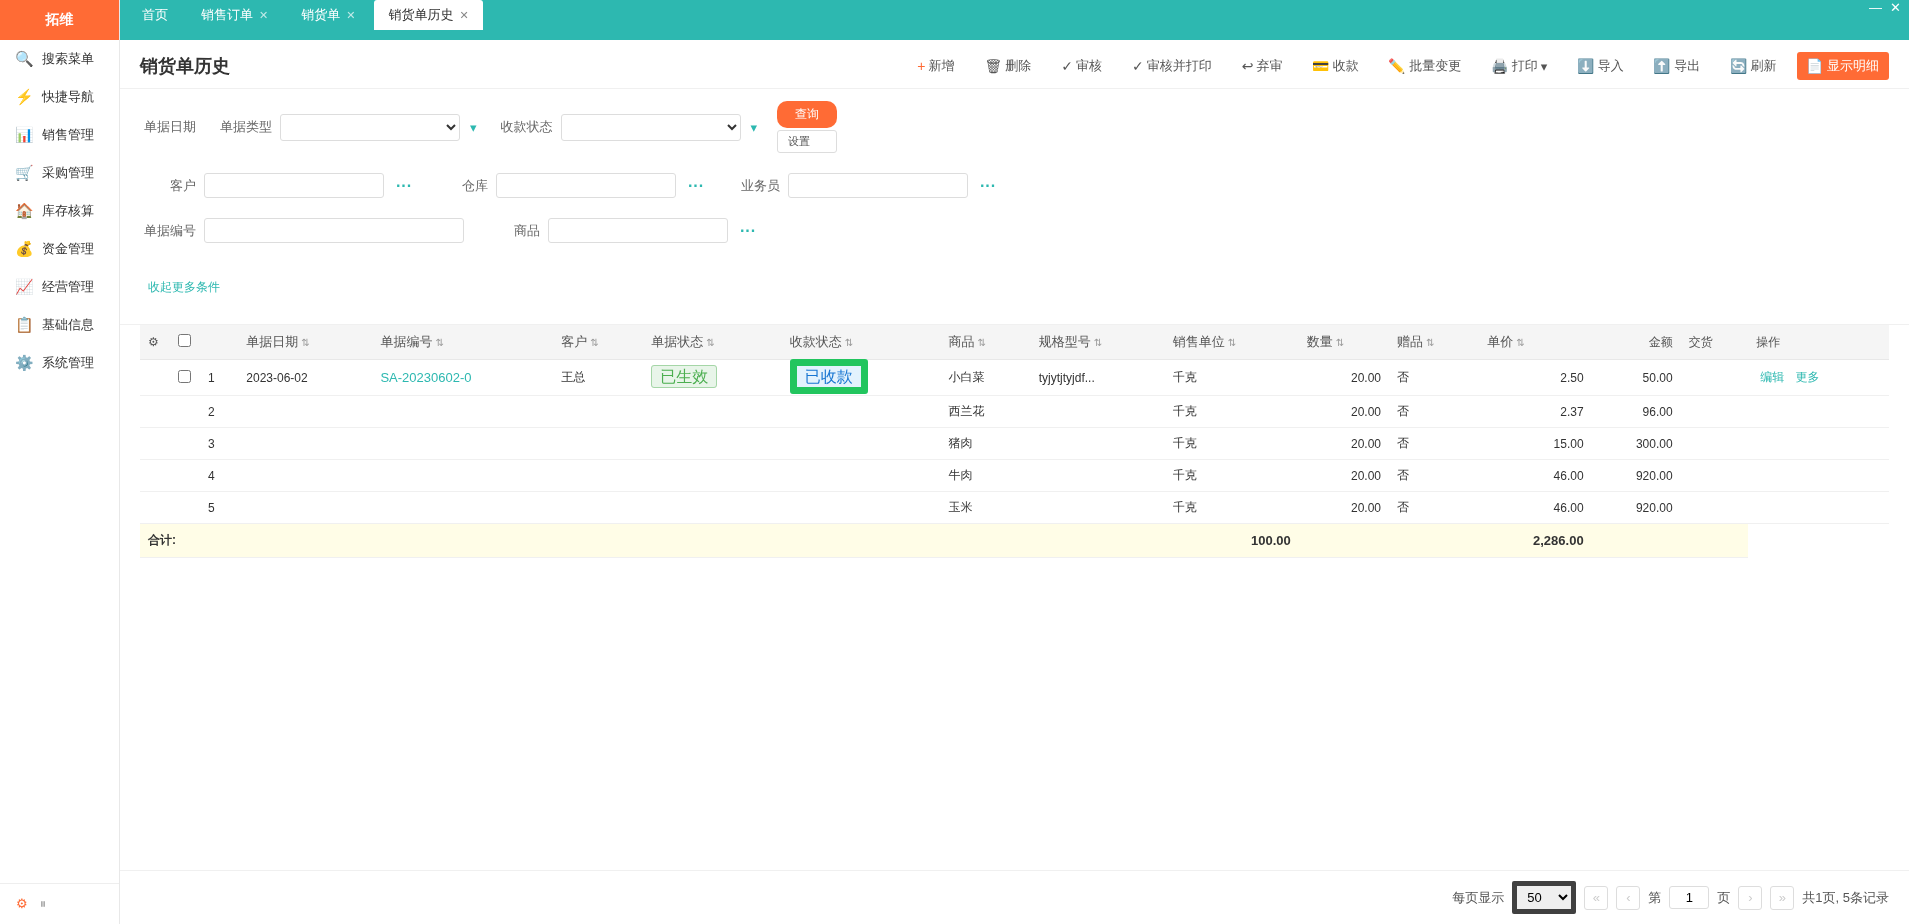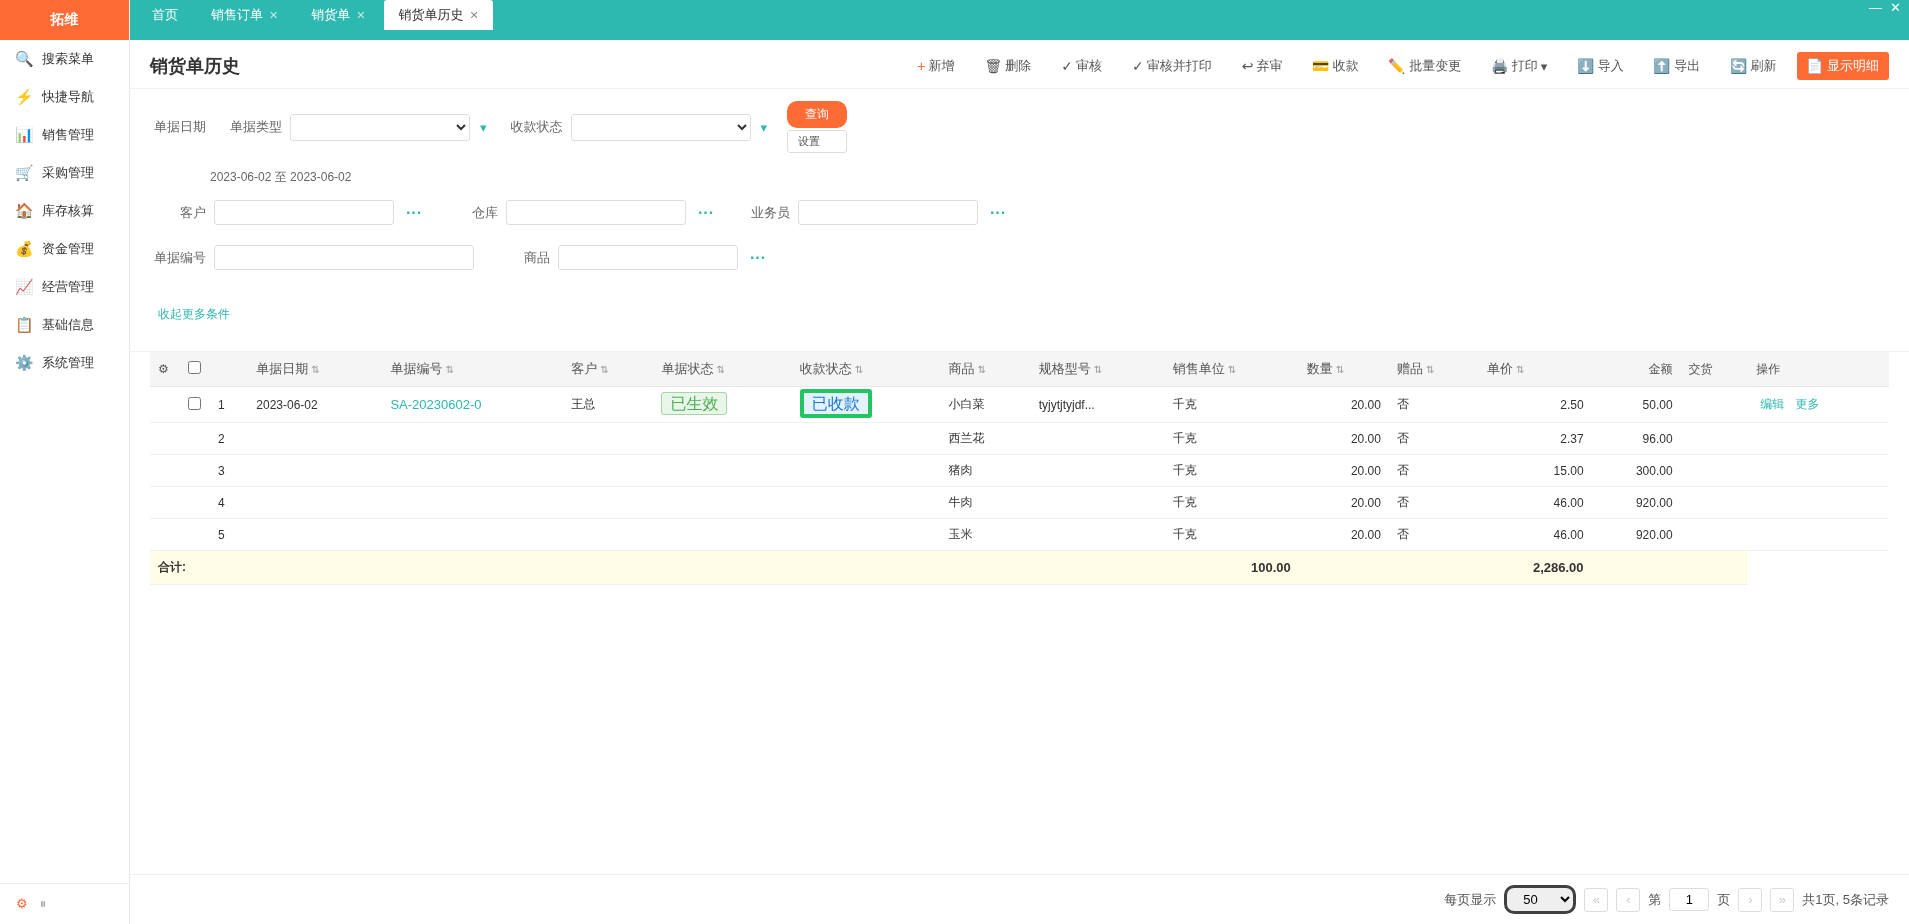--- a/index.html
+++ b/index.html
@@ -1,19 +1,19 @@
 <!DOCTYPE html>
 <html><head>
   <meta charset="utf-8">
   <style>
     * { box-sizing: border-box; margin: 0; padding: 0; font-family: "Microsoft YaHei", "PingFang SC", sans-serif; font-size: 13px; }
     body { display: flex; height: 924px; overflow: hidden; background: #f5f5f5; }
 
     
-    .sidebar { width: 130px; background: #fff; border-right: 1px solid #e8e8e8; display: flex; flex-direction: column; flex-shrink: 0; }
+    .sidebar { width: 120px; background: #fff; border-right: 1px solid #e8e8e8; display: flex; flex-direction: column; flex-shrink: 0; }
     .sidebar-logo { height: 40px; background: #ff6b35; display: flex; align-items: center; justify-content: center; color: #fff; font-size: 14px; font-weight: bold; }
     .sidebar-item { display: flex; align-items: center; gap: 8px; padding: 10px 16px; cursor: pointer; color: #333; transition: background 0.2s; }
     .sidebar-icon { width: 18px; height: 18px; display: flex; align-items: center; justify-content: center; font-size: 15px; }
     .sidebar-bottom { margin-top: auto; padding: 12px 16px; display: flex; gap: 12px; border-top: 1px solid #eee; }
 
     
     .main { flex: 1; display: flex; flex-direction: column; overflow: hidden; }
 
     
     .top-nav { height: 40px; background: #2db8b0; display: flex; align-items: flex-start; gap: 5px; padding: 0 8px; flex-shrink: 0; }
@@ -49,36 +49,36 @@
     
     .table-container { flex: 1; overflow: auto; padding: 0 20px; }
     table { width: 100%; border-collapse: collapse; }
     thead tr { background: #f5f5f5; }
     th { padding: 8px 8px; text-align: left; color: #555; font-weight: normal; border-bottom: 1px solid #e8e8e8; white-space: nowrap; font-size: 12px; }
     td { padding: 7px 8px; color: #333; border-bottom: 1px solid #f0f0f0; font-size: 12px; }
     .th-sort { cursor: pointer; display: flex; align-items: center; gap: 3px; }
     .th-sort::after { content: "⇅"; font-size: 10px; color: #999; }
     .status-badge { padding: 2px 8px; border-radius: 3px; font-size: 16px; }
     .status-active { background: #e8f5e9; color: #4caf50; border: 1px solid #a5d6a7; }
-    .status-collected { background: #e3f2fd; color: #1976d2; border: 4px solid #22c55e; }
+    .status-collected { background: #e3f2fd; color: #1976d2; border: 7px solid #22c55e; }
     .text-right { text-align: right; }
     .action-btn { color: #2db8b0; cursor: pointer; font-size: 12px; padding: 2px 4px; }
     .gear-col { width: 30px; }
     .checkbox-col { width: 30px; }
 
     
     .summary-row { background: #fffde7; border-top: 1px solid #e8e8e8; flex-shrink: 0; }
     .summary-row td { font-weight: bold; padding: 8px 8px; }
 
     
     .pagination { display: flex; align-items: center; justify-content: flex-end; gap: 8px; padding: 10px 20px; border-top: 1px solid #f0f0f0; flex-shrink: 0; font-size: 12px; color: #555; }
     .page-btn { width: 24px; height: 24px; border: 1px solid #ddd; background: #fff; cursor: pointer; display: flex; align-items: center; justify-content: center; border-radius: 3px; font-size: 13px; }
     .page-btn.disabled { color: #ccc; cursor: not-allowed; }
     .page-input { width: 40px; border: 1px solid #ddd; border-radius: 3px; padding: 3px 6px; text-align: center; outline: none; }
-    .per-page-select { border: 3px solid #404040; border-radius: 10px; padding: 3px 12px; outline: none; }
+    .per-page-select { border: 5px solid #404040; border-radius: 2px; padding: 3px 6px; outline: none; }
 
     
     .table-container::-webkit-scrollbar { height: 8px; width: 8px; }
     .table-container::-webkit-scrollbar-track { background: #f1f1f1; }
     .table-container::-webkit-scrollbar-thumb { background: #ccc; border-radius: 4px; }
 
     .orange { color: #ff6b35; }
     .teal { color: #2db8b0; }
     .filter-rows-wrapper { display: flex; flex-direction: column; gap: 10px; }
   </style>
@@ -230,23 +230,20 @@
               <option value=""></option>
             </select>
             <span class="teal" style="margin-left:2px;">▾</span>
           </div>
           <div style="display:flex;flex-direction:column;gap:2px;">
             <button class="toolbar-btn primary" style="padding:5px 18px;border-radius:10px;">查询</button>
             <button class="toolbar-btn" style="border:1px solid #ddd;border-radius:3px;padding:3px 10px;font-size:11px;">设置</button>
           </div>
         </div>
 
-        <div style="margin-left:60px;margin-top:-4px;margin-bottom:4px;">
-          <span style="font-size:12px;color:#666;">2023-06-02 至 2023-06-02</span>
-        </div>
 
         <div class="filter-row">
           <div class="filter-item">
             <span class="filter-label">客户</span>
             <input class="filter-input" type="text" value="" style="">
             <span class="filter-dots">···</span>
           </div>
           <div class="filter-item">
             <span class="filter-label">仓库</span>
             <input class="filter-input" type="text" value="" style="">

